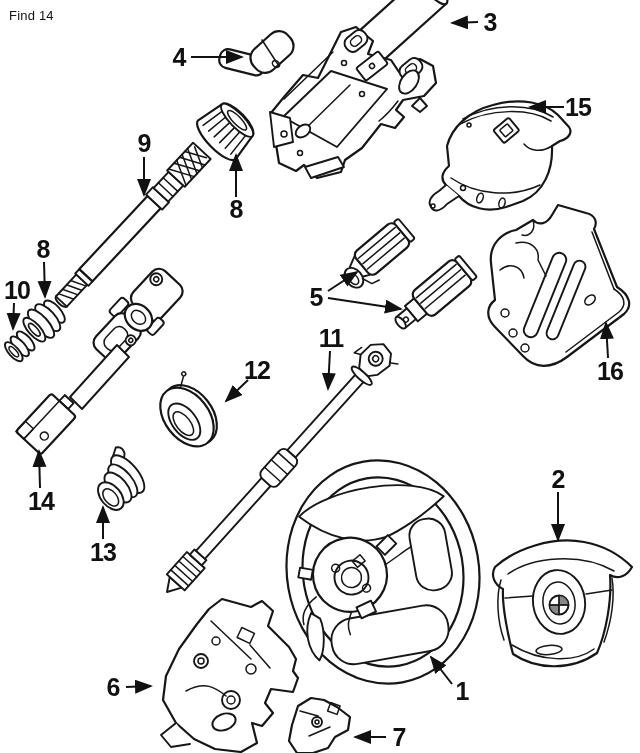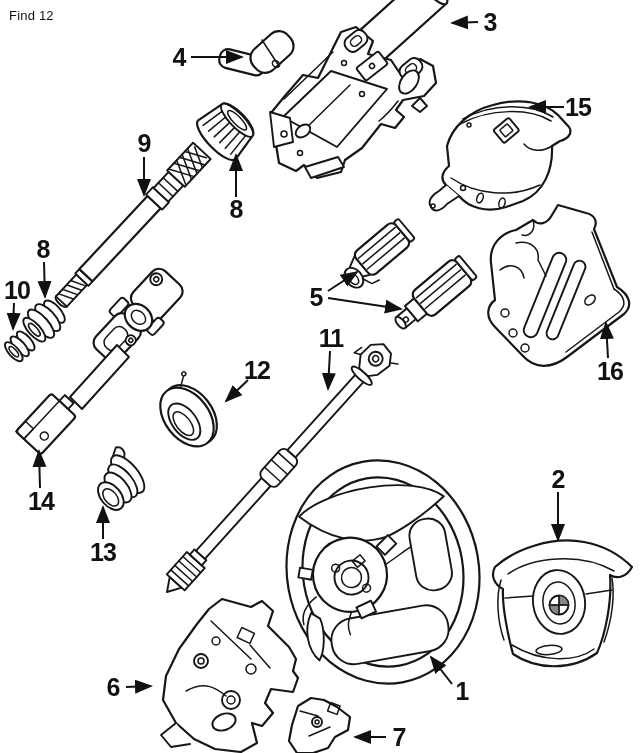--- a/index.html
+++ b/index.html
@@ -11,21 +11,21 @@
   .t{fill:#fff;stroke:#161616;stroke-width:1.9;stroke-linejoin:round;stroke-linecap:round;}
   .d{fill:none;stroke:#161616;stroke-width:1.5;stroke-linejoin:round;stroke-linecap:round;}
   .cl{stroke:#111;stroke-width:2;fill:none;}
   .cn{font-family:"Liberation Sans",sans-serif;font-weight:bold;font-size:25px;fill:#111;
       letter-spacing:-1px;text-anchor:middle;}
 </style>
 </head>
 <body>
 
 <div class="screen">
-  <div class="find-label">Find 12</div>
+  <div class="find-label">Find 14</div>
 
   <svg width="640" height="753" viewBox="0 0 640 753">
     <defs>
       <marker id="ah" markerWidth="10" markerHeight="8" refX="8" refY="3.5" orient="auto">
         <path d="M0,0 L9,3.5 L0,7 Z" fill="#111"></path>
       </marker>
     </defs>
 
     <g>
       <g transform="translate(352,63) rotate(-42)">

